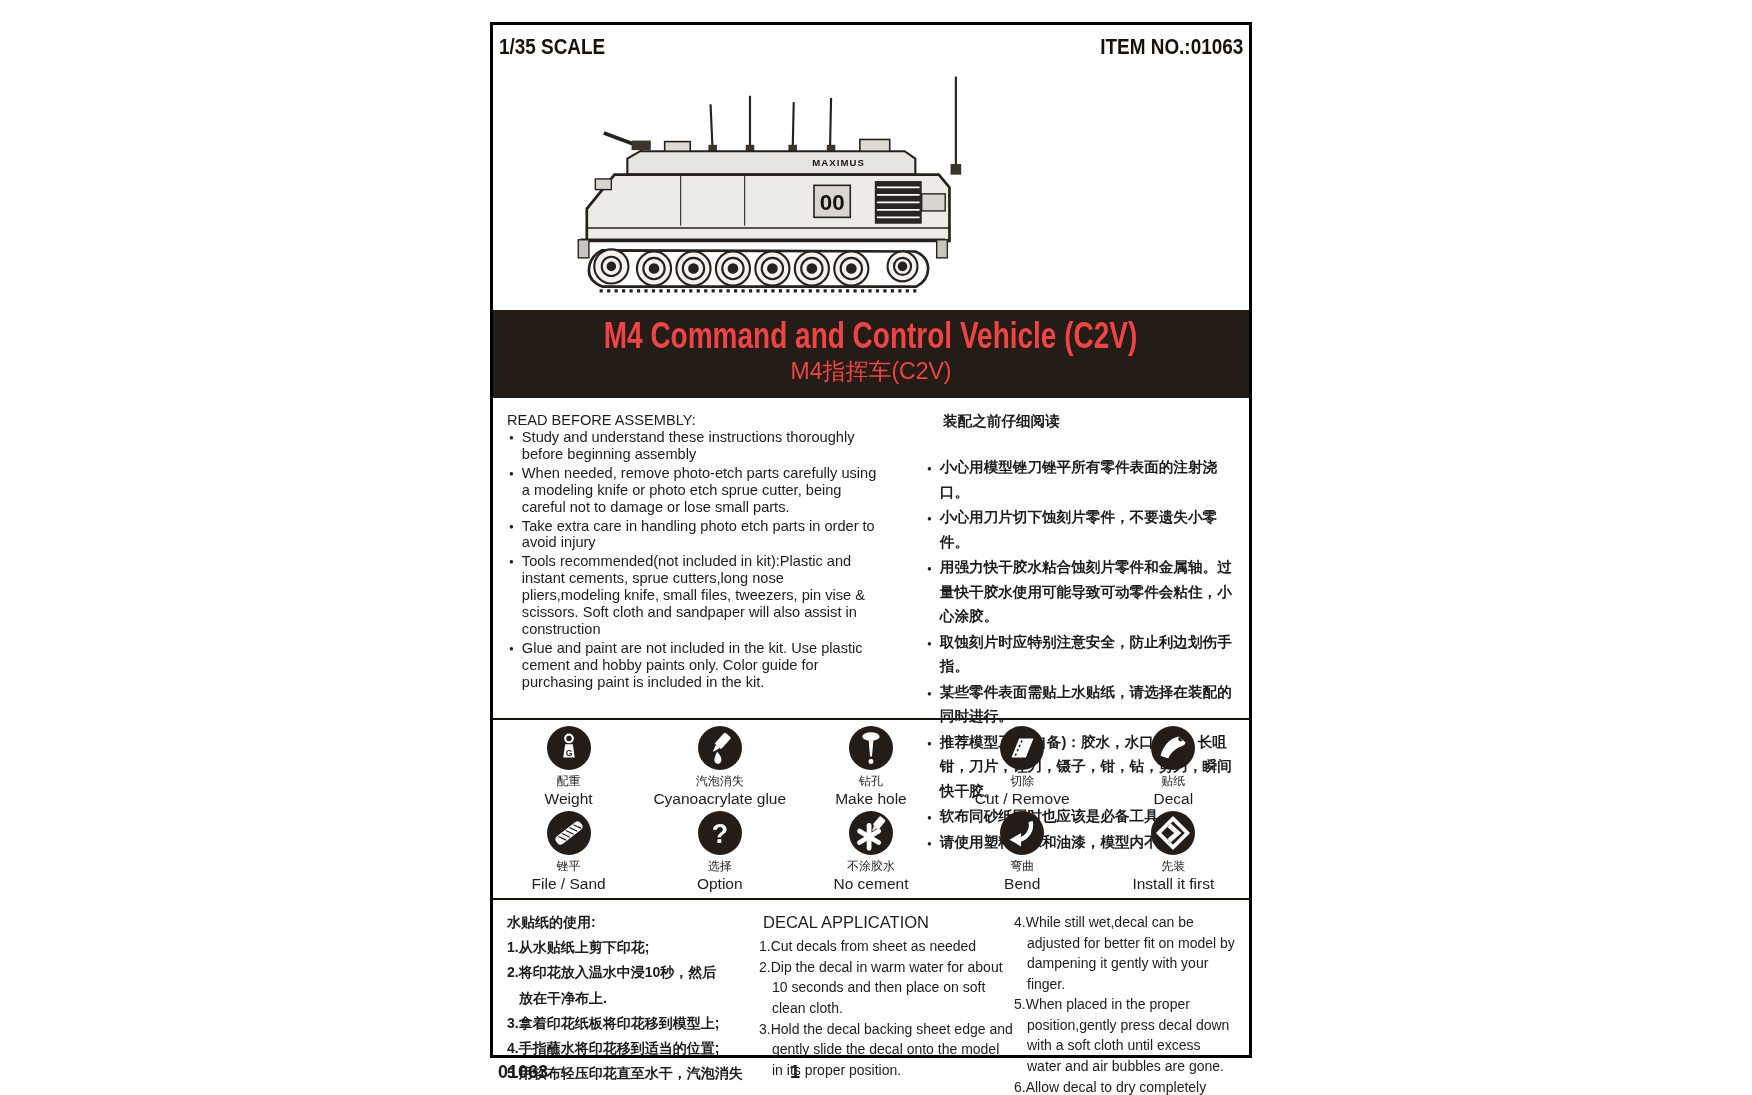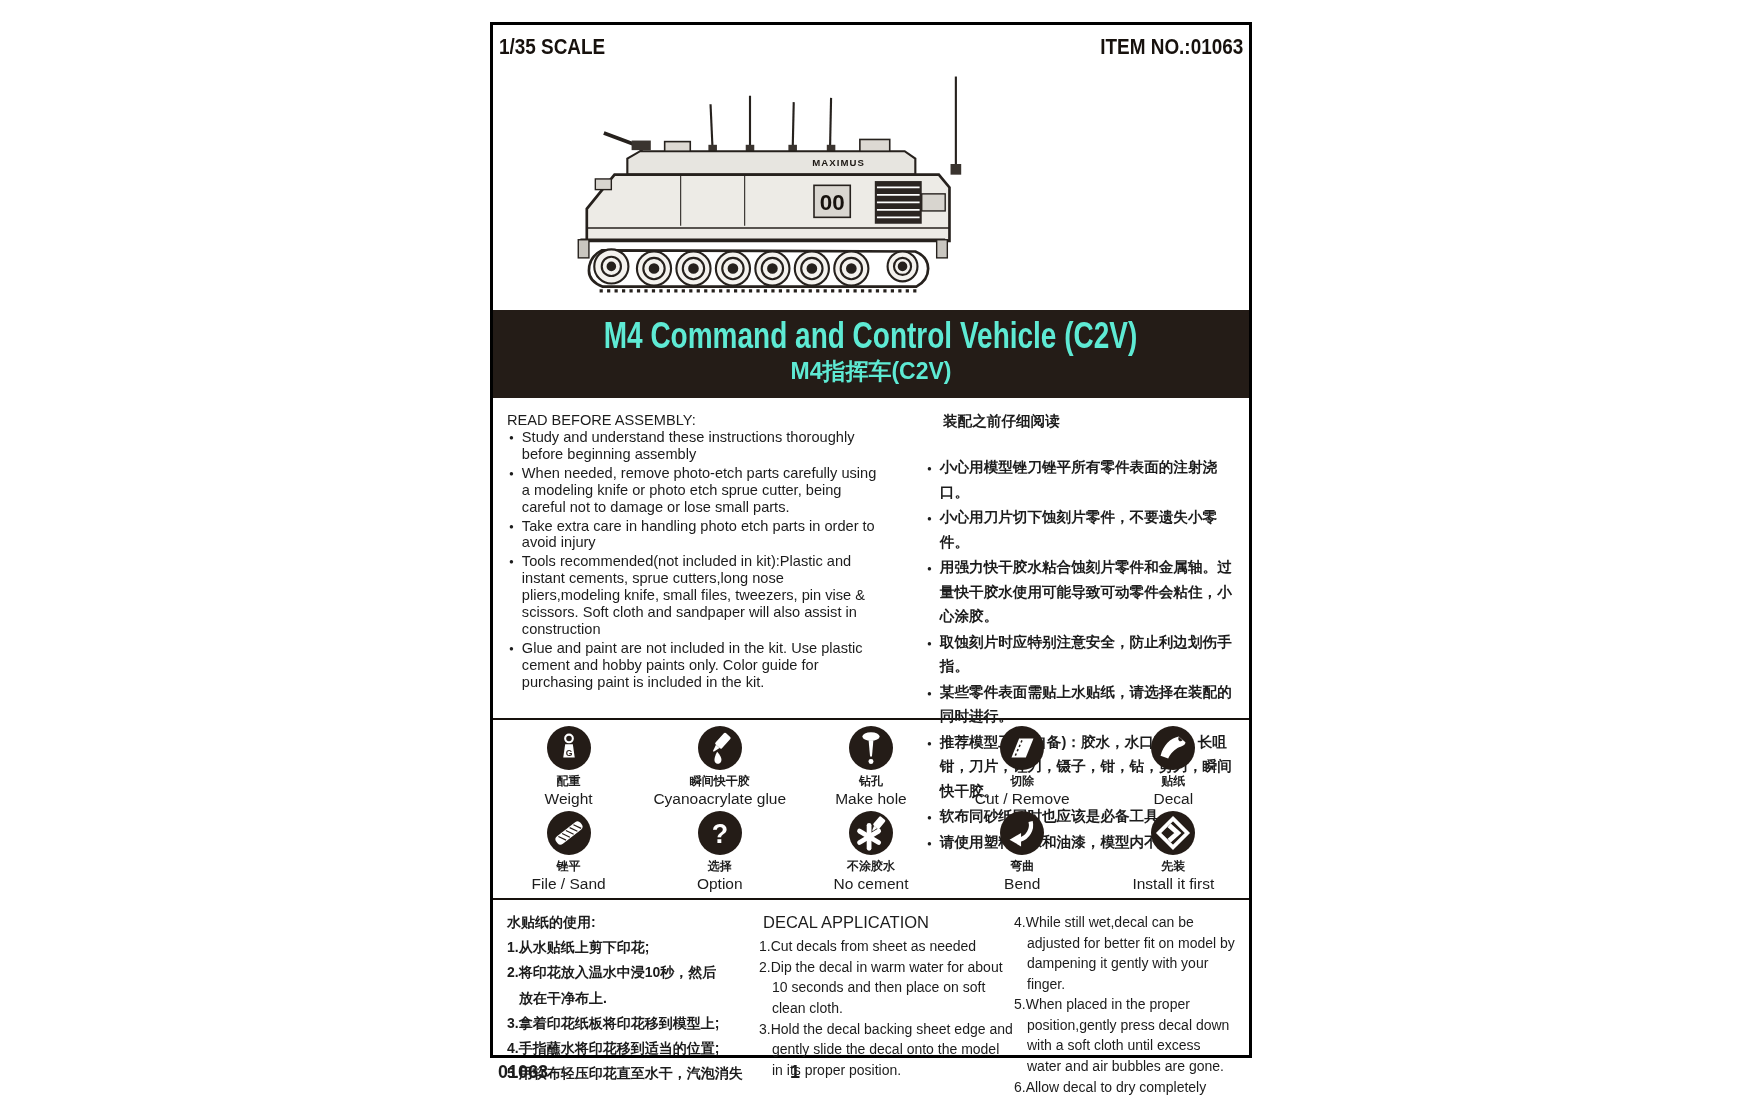--- a/index.html
+++ b/index.html
@@ -13,41 +13,41 @@
   .header-row { height:35px; display:flex; justify-content:space-between; align-items:flex-end; padding:4px 6px 0 6px; }
   .hdr { font-weight:700; font-size:22px; letter-spacing:0px; color:#17110d; white-space:nowrap; }
   .hdr-l { display:inline-block; transform:scaleX(0.86); transform-origin:left center; }
   .hdr-r { display:inline-block; transform:scaleX(0.86); transform-origin:right center; }
 
   
   .illus { height:250px; position:relative; }
   .illus svg { position:absolute; left:70px; top:8px; }
 
   
-  .banner { height:88px; background:#241c17; text-align:center; color:#5eead4; padding-top:5px; }
+  .banner { height:88px; background:#241c17; text-align:center; color:#ef4444; padding-top:5px; }
   .title-en { font-size:35px; font-weight:800; white-space:nowrap; display:inline-block; transform:scale(0.80,1.06); transform-origin:center; letter-spacing:0px; }
-  .title-zh { font-size:23px; font-weight:700; margin-top:1px; }
+  .title-zh { font-size:23px; font-weight:400; margin-top:1px; }
 
   
   .instructions { height:320px; display:flex; padding:14px 8px 0 14px; }
   .col-en { width:372px; flex:0 0 auto; font-size:14.6px; line-height:1.16; }
   .col-zh { flex:1; padding-left:46px; font-size:14.6px; font-weight:600; }
   .rb-head { }
   .rb-head-zh { margin-bottom:24px; padding-left:18px; }
   .bul { display:flex; margin-bottom:2px; }
   .bul::before { content:"●"; font-size:8px; margin:4px 8px 0 2px; flex:0 0 auto; }
   .col-zh .bul { line-height:1.68; margin-bottom:1px; }
   .col-zh .bul::before { margin-top:7px; }
 
   
   .symbols { height:180px; border-top:2px solid #17110d; padding-top:4px; }
   .sym-row { display:flex; height:85px; }
   .sym-cell { width:20%; display:flex; flex-direction:column; align-items:center; }
   .sym-circle { width:44px; height:44px; border-radius:50%; background:#241c17; display:flex; align-items:center; justify-content:center; margin-top:2px; }
-  .sym-zh { font-size:12px; font-weight:700; margin-top:3px; }
+  .sym-zh { font-size:12px; font-weight:400; margin-top:3px; }
   .sym-en { font-size:15.5px; margin-top:0px; }
 
   
   .decal { height:203px; border-top:2px solid #17110d; display:flex; padding:10px 12px 0 14px; }
   .dcol-zh { width:252px; flex:0 0 auto; font-size:14px; font-weight:600; line-height:1.8; }
   .dcol-zh .cont { padding-left:12px; }
   .dcol-mid { width:255px; flex:0 0 auto; font-size:14px; line-height:1.47; }
   .dcol-right { flex:1; font-size:14px; line-height:1.47; padding-top:2px; }
   .d-head-en { font-size:16.5px; margin-bottom:2px; padding-left:4px; }
   .step { padding-left:13px; text-indent:-13px; }
@@ -200,21 +200,21 @@
           <div class="sym-cell">
             <div class="sym-circle">
               <svg width="46" height="46" viewBox="0 0 46 46">
                 <g transform="rotate(42 23 18)">
                   <rect x="19" y="6" width="9" height="16" rx="1.5" fill="#fff"></rect>
                   <polygon points="21,22 26,22 24,29 23,29" fill="#fff"></polygon>
                 </g>
                 <path d="M20,27 C23.5,31 24.5,33.5 24.5,35.5 C24.5,38 22.8,39.5 20.8,39.5 C18.8,39.5 17.2,38 17.2,35.5 C17.2,33.5 18,31 20,27 Z" fill="#fff"></path>
               </svg>
             </div>
-            <div class="sym-zh">瞬间快干胶</div>
+            <div class="sym-zh">汽泡消失</div>
             <div class="sym-en">Cyanoacrylate glue</div>
           </div>
           <div class="sym-cell">
             <div class="sym-circle">
               <svg width="46" height="46" viewBox="0 0 46 46">
                 <ellipse cx="23" cy="11" rx="9" ry="4.5" fill="#fff"></ellipse>
                 <polygon points="20.5,15 25.5,15 24,32 22,32" fill="#fff"></polygon>
                 <circle cx="23" cy="37" r="2.6" fill="#fff"></circle>
               </svg>
             </div>

